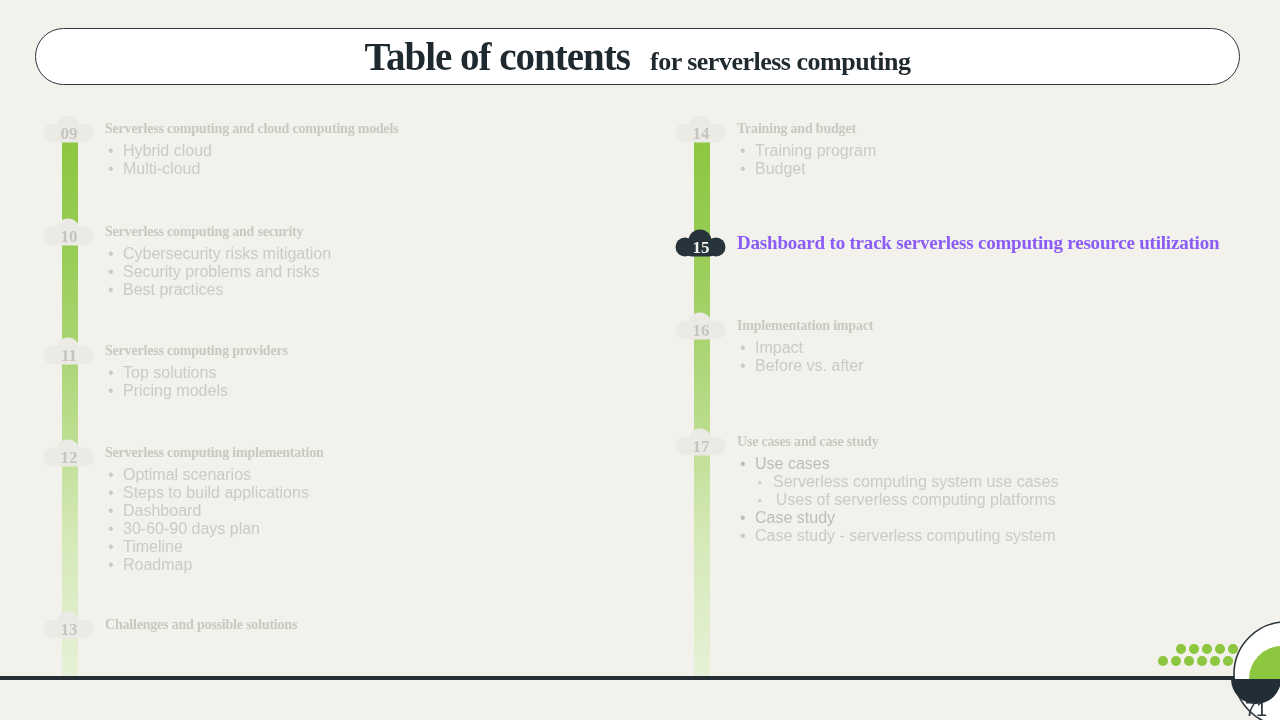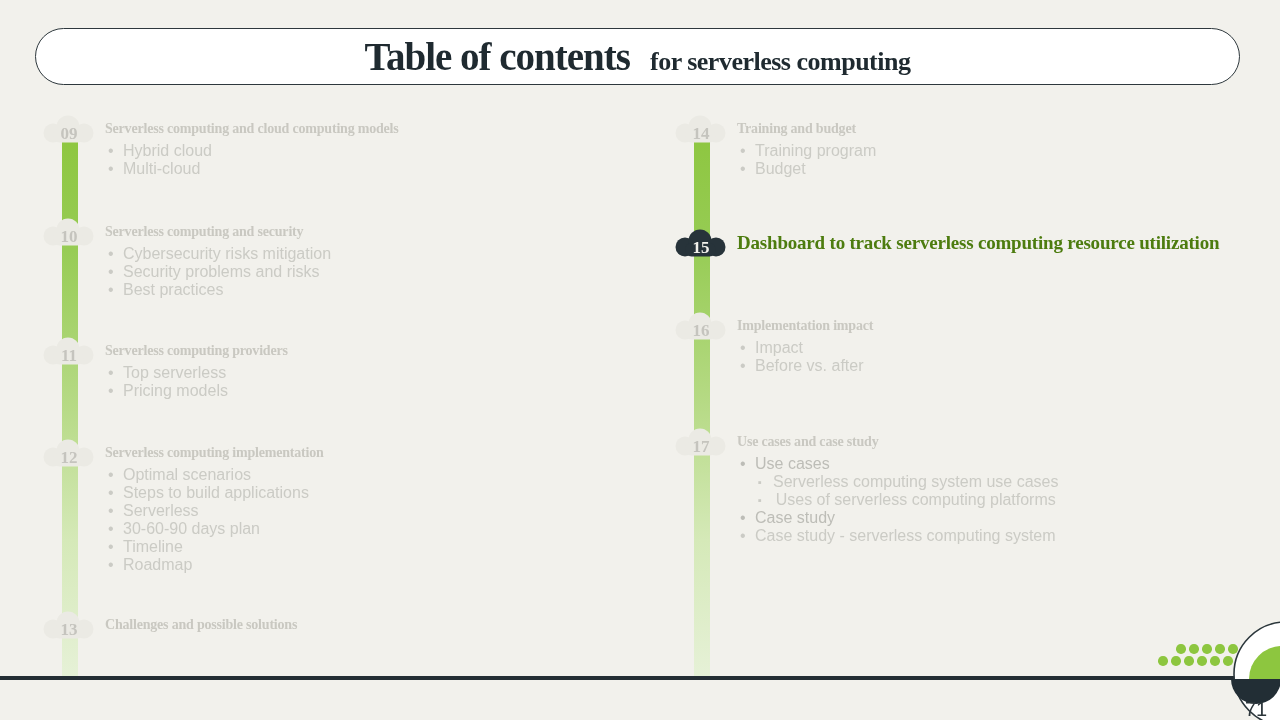--- a/index.html
+++ b/index.html
@@ -37,21 +37,21 @@
   .cloud-num{
     font-family:"Liberation Serif",serif;font-weight:700;font-size:17px;fill:#c5c4be;
   }
   .heading{
     position:absolute;left:65px;top:0;line-height:28px;white-space:nowrap;
     font-family:"Liberation Serif",serif;font-weight:700;font-size:14px;color:#c9c8c1;
     letter-spacing:-0.2px;
   }
   .entry.active .cloud-shape{fill:#27333a;}
   .entry.active .cloud-num{fill:#f2f1ec;}
-  .entry.active .heading{font-size:19px;color:#4d7c0f;font-weight:600;letter-spacing:-0.2px;}
+  .entry.active .heading{font-size:19px;color:#8b5cf6;font-weight:600;letter-spacing:-0.2px;}
   .bullets{
     position:absolute;left:65px;top:27px;margin:0;padding:0;list-style:none;
     white-space:nowrap;
   }
   .bullets li{
     position:relative;padding-left:18px;font-size:16px;line-height:18px;color:#cbcbc5;
   }
   .bullets li::before{content:"\2022";position:absolute;left:3px;color:#cbcbc5;}
   .bullets li.bold{font-weight:400;color:#bdbdb7;}
   .bullets li.bold::before{color:#bdbdb7;}
@@ -120,40 +120,40 @@
     <g class="cloud-shape">
         <circle cx="13" cy="18" r="9.5"></circle>
         <circle cx="28" cy="12" r="11.5"></circle>
         <circle cx="44" cy="18" r="9.5"></circle>
         <rect x="13" y="14" width="31" height="13.5" rx="6.5"></rect>
       </g>
     <text class="cloud-num" x="29" y="24" text-anchor="middle">11</text>
   </svg>
   <div class="heading">Serverless computing providers</div>
   <ul class="bullets">
-    <li>Top serverless</li>
+    <li>Top solutions</li>
     <li>Pricing models</li>
   </ul>
 </div>
 
 <div class="entry" style="left:40px;top:439px;">
   <svg class="cloud" viewBox="0 0 58 28">
     <g class="cloud-shape">
         <circle cx="13" cy="18" r="9.5"></circle>
         <circle cx="28" cy="12" r="11.5"></circle>
         <circle cx="44" cy="18" r="9.5"></circle>
         <rect x="13" y="14" width="31" height="13.5" rx="6.5"></rect>
       </g>
     <text class="cloud-num" x="29" y="24" text-anchor="middle">12</text>
   </svg>
   <div class="heading">Serverless computing implementation</div>
   <ul class="bullets">
     <li>Optimal scenarios</li>
     <li>Steps to build applications</li>
-    <li>Serverless</li>
+    <li>Dashboard</li>
     <li>30-60-90 days plan</li>
     <li>Timeline</li>
     <li>Roadmap</li>
   </ul>
 </div>
 
 <div class="entry" style="left:40px;top:611px;">
   <svg class="cloud" viewBox="0 0 58 28">
     <g class="cloud-shape">
         <circle cx="13" cy="18" r="9.5"></circle>

